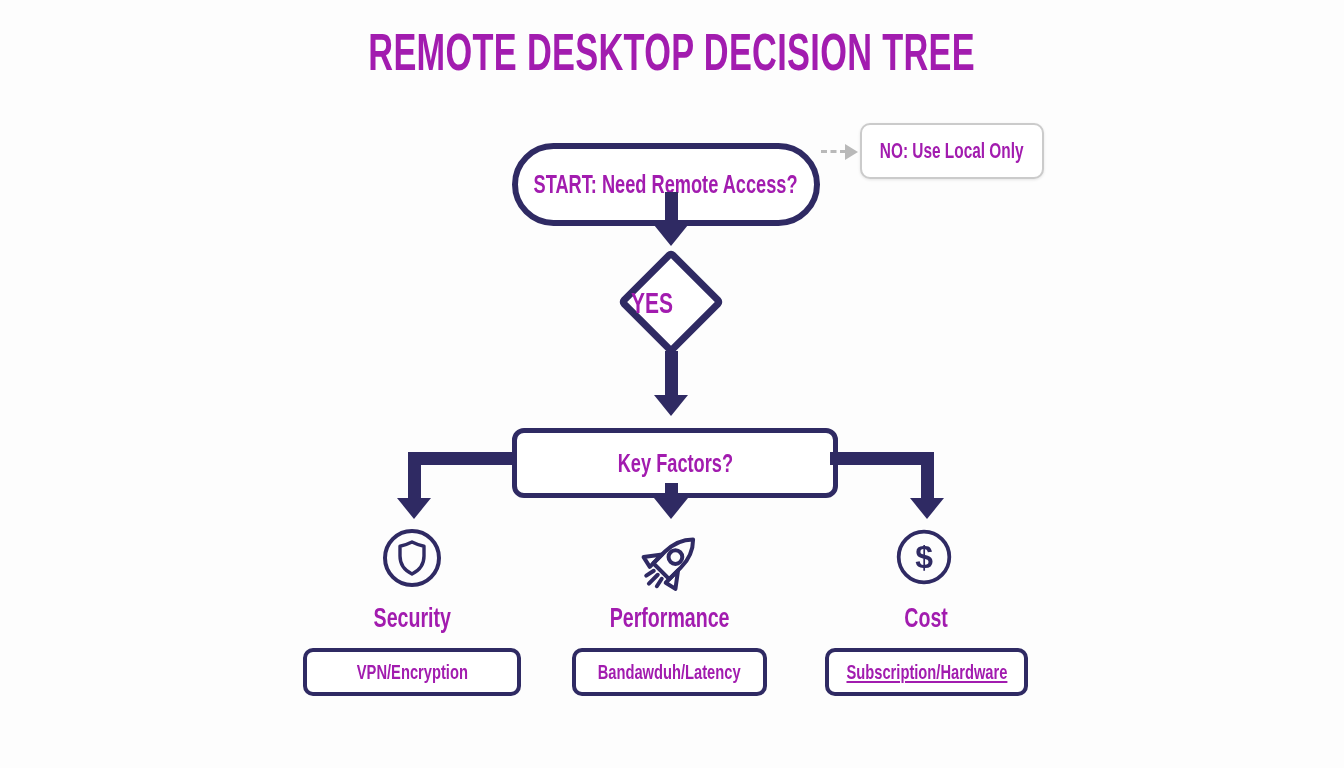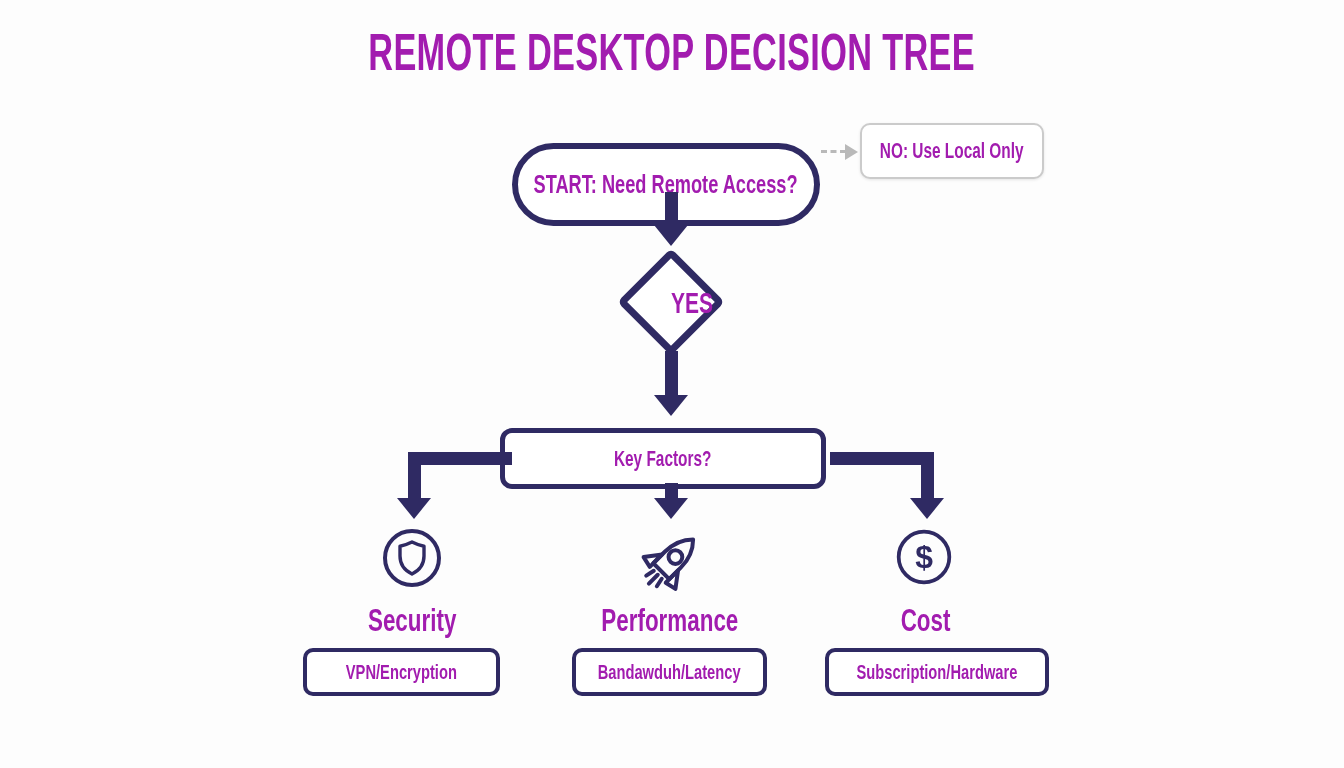--- a/index.html
+++ b/index.html
@@ -11,45 +11,45 @@
   .title{position:absolute;left:0;right:0;top:22px;text-align:center;
          font-size:52px;font-weight:700;letter-spacing:.5px;}
 
   .node{position:absolute;box-sizing:border-box;display:flex;align-items:center;
         justify-content:center;background:#fff;font-weight:700;text-align:center;}
 
   .pill{left:512px;top:111px;width:308px;height:83px;border:6px solid #2f2a63;
         border-radius:45px;font-size:26px;margin-top:32px;}
   .nobox{left:860px;top:123px;width:184px;height:56px;border:2px solid #cbcbcb;
          border-radius:10px;font-size:22px;box-shadow:0 1px 3px rgba(0,0,0,.10);}
-  .factors{left:500px;top:428px;width:326px;height:61px;border:5px solid #2f2a63;
-           border-radius:12px;font-size:22px;}
+  .factors{left:512px;top:428px;width:326px;height:70px;border:5px solid #2f2a63;
+           border-radius:12px;font-size:26px;}
   .detail{top:648px;height:48px;border:4px solid #2f2a63;border-radius:10px;font-size:21px;}
-  .detail.vpn{left:303px;width:197px;}
+  .detail.vpn{left:303px;width:218px;}
   .detail.band{left:572px;width:195px;text-align:center;}
-  .detail.sub{left:825px;width:224px;}
+  .detail.sub{left:825px;width:203px;text-decoration:underline;}
 
   .diamond{position:absolute;left:633px;top:264px;width:76px;height:76px;box-sizing:border-box;
            border:7px solid #2f2a63;border-radius:6px;background:#fff;transform:rotate(45deg);}
-  .yes-text{position:absolute;left:622px;top:286px;width:100px;text-align:right;
+  .yes-text{position:absolute;left:622px;top:286px;width:100px;text-align:left;
             font-size:30px;font-weight:700;}
 
   .stem{position:absolute;width:13px;background:#2f2a63;}
   .hbar{position:absolute;height:13px;background:#2f2a63;}
   .ahead{position:absolute;width:0;height:0;border-left:17px solid transparent;
          border-right:17px solid transparent;border-top:21px solid #2f2a63;}
 
   .dash-line{position:absolute;left:821px;top:150px;width:25px;height:0;
              border-top:3px dashed #b9b9b9;}
   .dash-head{position:absolute;left:845px;top:144px;width:0;height:0;
              border-top:8px solid transparent;border-bottom:8px solid transparent;
              border-left:13px solid #b9b9b9;}
 
   .blabel{position:absolute;top:602px;width:200px;text-align:center;
-          font-size:32px;font-weight:700;}
+          font-size:28px;font-weight:700;}
   .blabel.sec{left:312px;} .blabel.perf{left:570px;} .blabel.cost{left:826px;}
 
   .icon{position:absolute;}
   .icon.shield{left:380px;top:526px;}
   .icon.rocket{left:631px;top:524px;}
   .icon.dollar{left:894px;top:527px;}
 </style>
 </head>
 <body>
 

